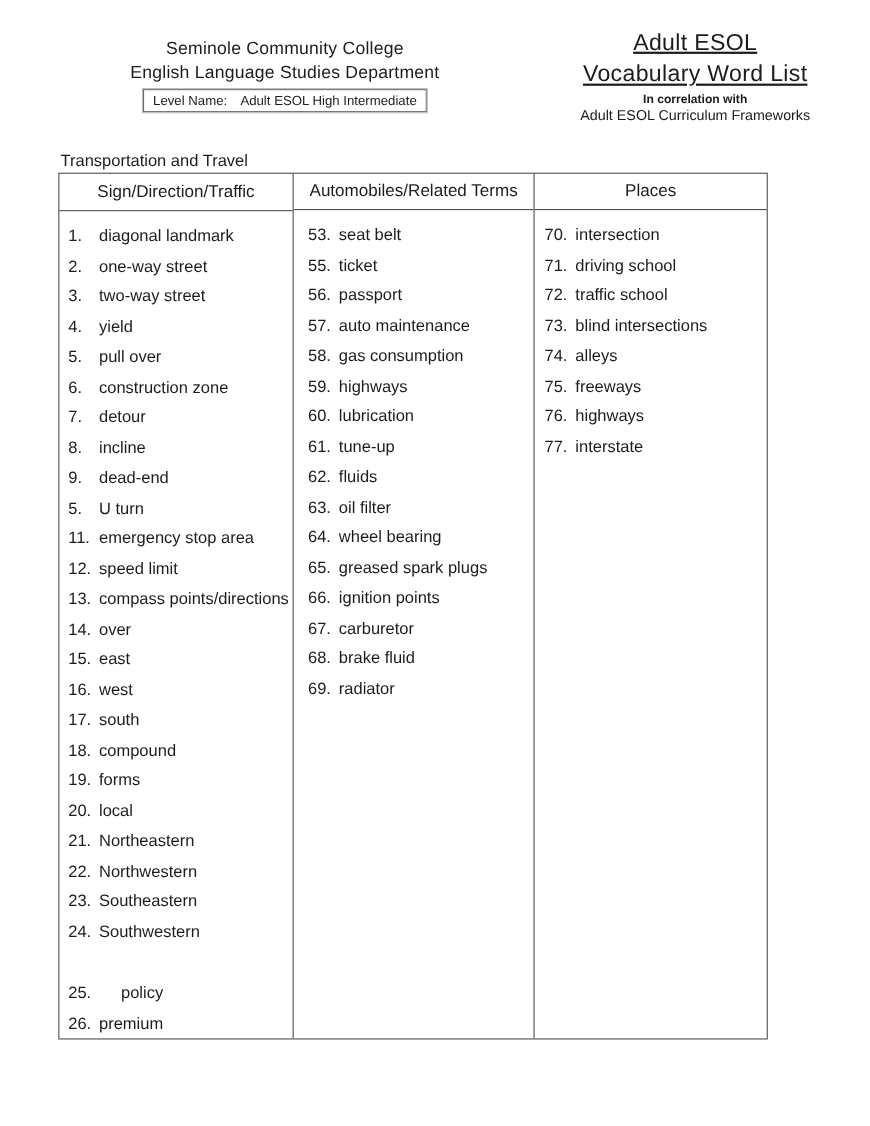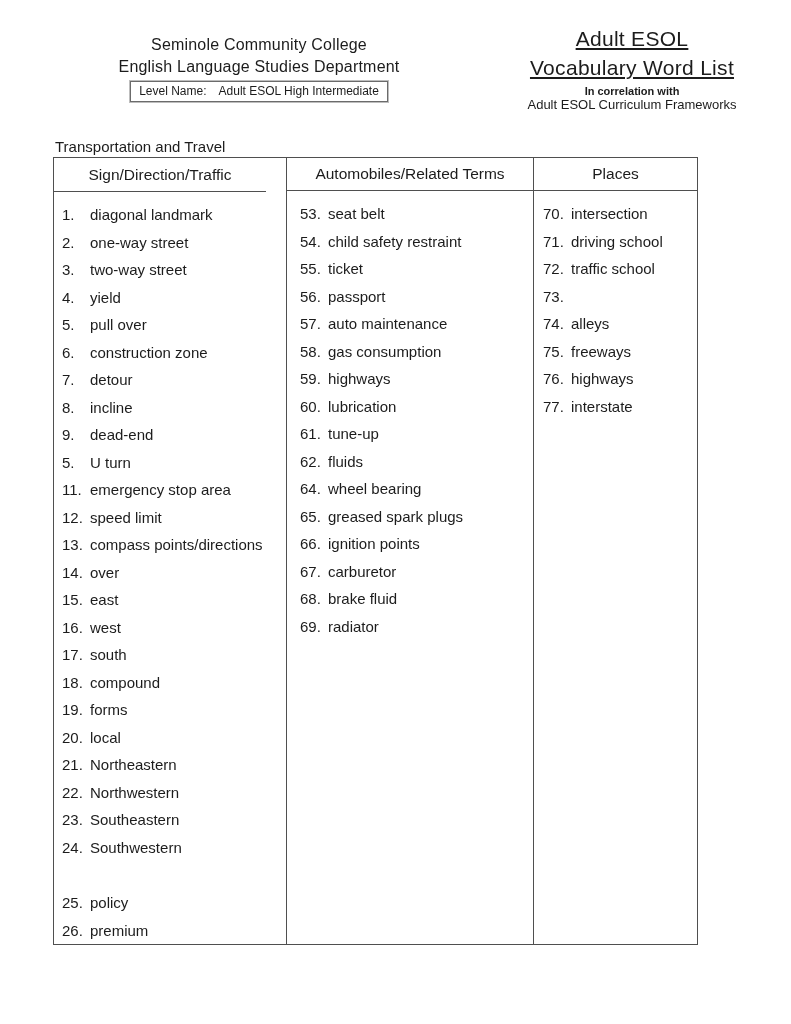--- a/index.html
+++ b/index.html
@@ -47,41 +47,41 @@
   
   .vocab-table {
     position: absolute; left: 53px; top: 157px;
     width: 645px; height: 788px;
     border: 1.5px solid #4f4f4f;
     display: flex;
     background: #fff;
   }
   .col { display: flex; flex-direction: column; }
   .col-0 { width: 212px; justify-content: flex-end; }
-  .col-1 { width: 248px; border-left: 1.5px solid #4f4f4f; border-right: 1.5px solid #4f4f4f; margin-left: 20px; }
+  .col-1 { width: 220px; border-left: 1.5px solid #4f4f4f; border-right: 1.5px solid #4f4f4f; }
   .col-2 { flex: 1; }
   .col-header {
     height: 33px;
     border-bottom: 1.5px solid #4f4f4f;
     font-size: 15.5px;
     display: flex; align-items: center; justify-content: center;
     text-align: center;
   }
   .col-body { padding-top: 9px; }
   .col-0 .col-body { padding-left: 8px; }
   .col-1 .col-body { padding-left: 13px; }
   .col-2 .col-body { padding-left: 9px; }
   .item {
     display: flex;
     font-size: 15px;
     line-height: 27.5px;
     white-space: nowrap;
   }
   .item .num { width: 28px; flex: 0 0 28px; }
-  .item.gap { margin-top: 28px; }
+  .item.gap { margin-top: 28px; gap: 20px; }
 </style>
 </head>
 <body>
 
 <div class="page">
 
   <div class="header-left">
     <div class="inst-line">Seminole Community College</div>
     <div class="inst-line">English Language Studies Department</div>
     <div class="level-box">
@@ -209,24 +209,20 @@
         </div>
       </div>
       <div class="col col-1">
         <div class="col-header">Automobiles/Related Terms</div>
         <div class="col-body">
           <div class="item">
             <span class="num">53.</span>
             <span class="txt">seat belt</span>
           </div>
           <div class="item">
-            <span class="num">54.</span>
-            <span class="txt">child safety restraint</span>
-          </div>
-          <div class="item">
             <span class="num">55.</span>
             <span class="txt">ticket</span>
           </div>
           <div class="item">
             <span class="num">56.</span>
             <span class="txt">passport</span>
           </div>
           <div class="item">
             <span class="num">57.</span>
             <span class="txt">auto maintenance</span>
@@ -243,20 +239,24 @@
             <span class="num">60.</span>
             <span class="txt">lubrication</span>
           </div>
           <div class="item">
             <span class="num">61.</span>
             <span class="txt">tune-up</span>
           </div>
           <div class="item">
             <span class="num">62.</span>
             <span class="txt">fluids</span>
+          </div>
+          <div class="item">
+            <span class="num">63.</span>
+            <span class="txt">oil filter</span>
           </div>
           <div class="item">
             <span class="num">64.</span>
             <span class="txt">wheel bearing</span>
           </div>
           <div class="item">
             <span class="num">65.</span>
             <span class="txt">greased spark plugs</span>
           </div>
           <div class="item">
@@ -287,20 +287,21 @@
           <div class="item">
             <span class="num">71.</span>
             <span class="txt">driving school</span>
           </div>
           <div class="item">
             <span class="num">72.</span>
             <span class="txt">traffic school</span>
           </div>
           <div class="item">
             <span class="num">73.</span>
+            <span class="txt">blind intersections</span>
           </div>
           <div class="item">
             <span class="num">74.</span>
             <span class="txt">alleys</span>
           </div>
           <div class="item">
             <span class="num">75.</span>
             <span class="txt">freeways</span>
           </div>
           <div class="item">

